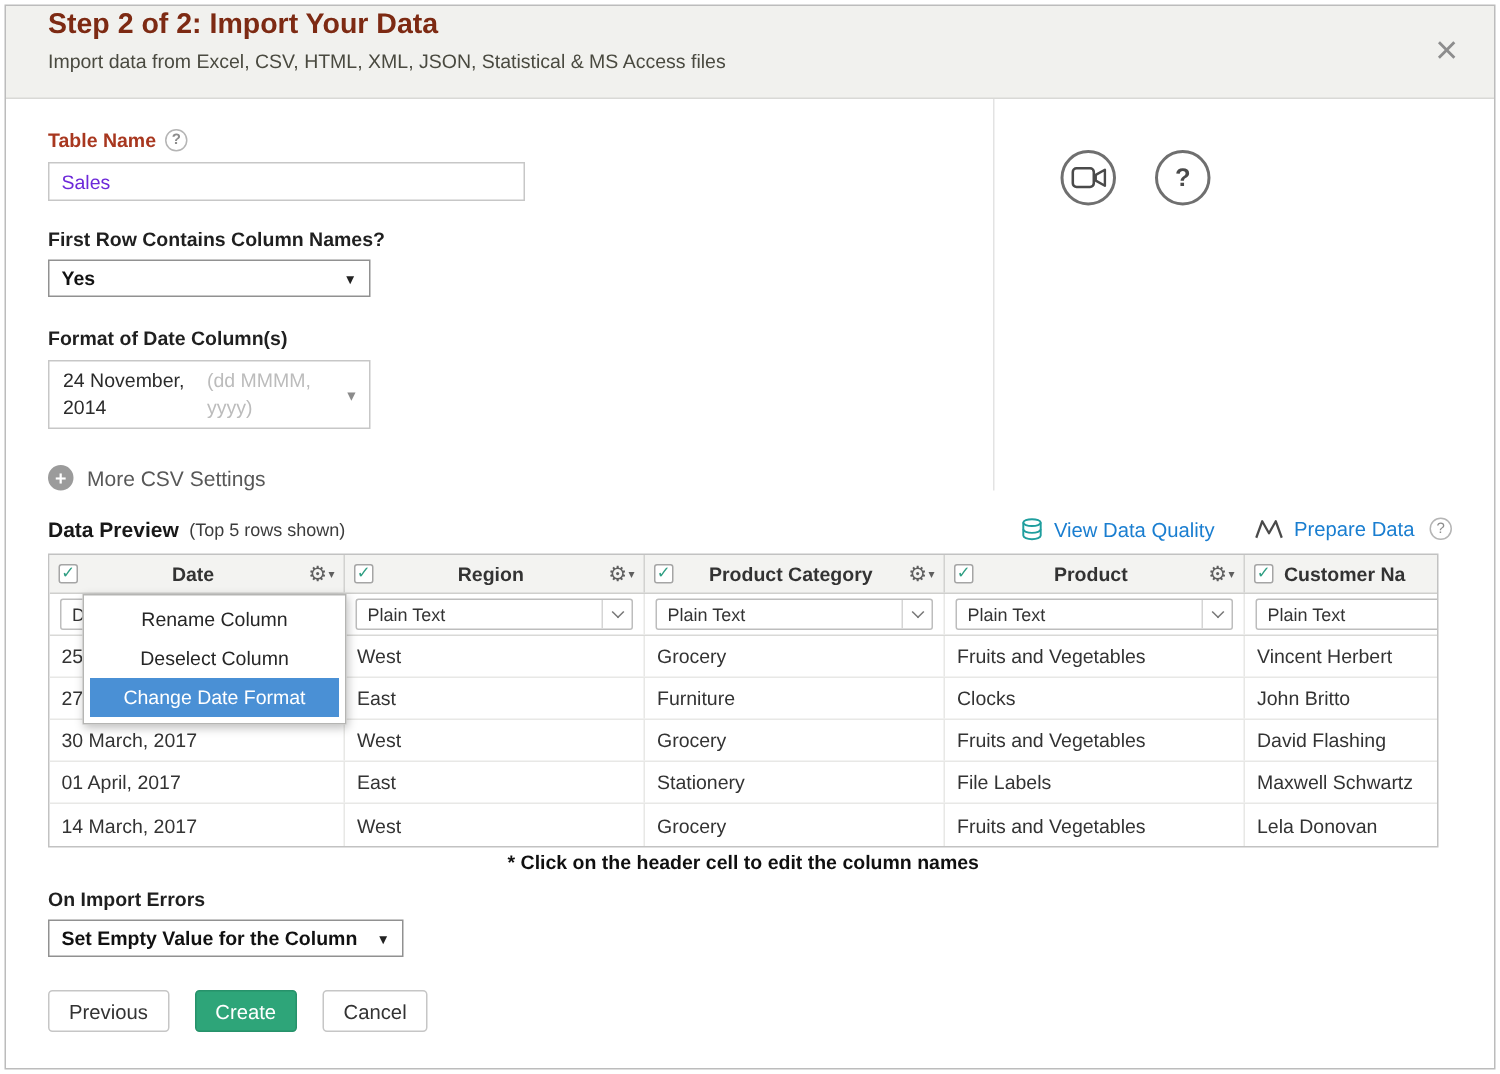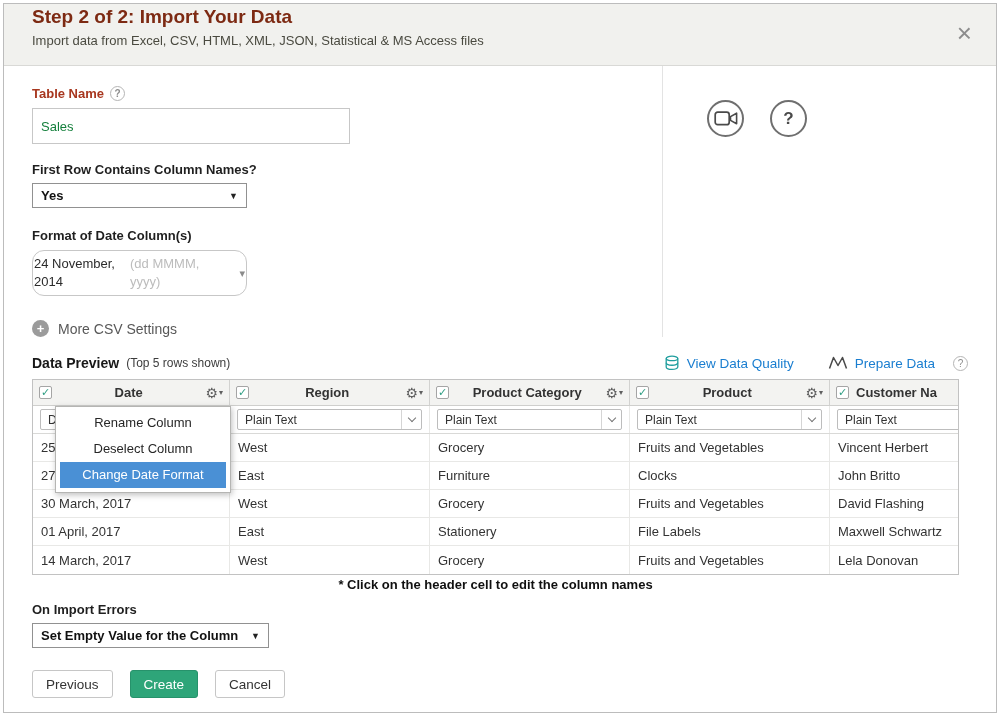--- a/index.html
+++ b/index.html
@@ -16,44 +16,44 @@
 
   .body { padding: 0 28px; }
 
   
   .form-flex { display: flex; }
   .form-left { width: 630px; flex: none; }
   .form-right { flex: 1; border-left: 1px solid #e3e3e3; min-height: 252px; padding: 34px 0 0 44px; display: flex; gap: 26px; align-items: flex-start; }
 
   .lbl-red { margin-top: 20px; color: #a8371f; font-weight: 700; font-size: 13px; display: flex; align-items: center; gap: 6px; }
   .help-sm { width: 15px; height: 15px; border: 1px solid #b5b5b5; border-radius: 50%; color: #8d8d8d; font-size: 10px; display: inline-flex; align-items: center; justify-content: center; background: #fff; }
-  .name-input { margin-top: 7px; width: 318px; height: 36px; border: 1px solid #c7c7c7; font-size: 13px; color: #15803d; padding: 0 8px; font-family: inherit; display: block; background: #fff; }
+  .name-input { margin-top: 7px; width: 318px; height: 26px; border: 1px solid #c7c7c7; font-size: 13px; color: #6d28d9; padding: 0 8px; font-family: inherit; display: block; background: #fff; }
 
   .lbl { margin-top: 18px; font-size: 13px; font-weight: 600; color: #1f1f1f; }
   .sel { margin-top: 6px; width: 215px; height: 25px; border: 1px solid #919191; border-radius: 0; background: #fff; display: flex; align-items: center; justify-content: space-between; padding: 0 8px; font-size: 13px; font-weight: 600; color: #111; cursor: pointer; }
   .sel-caret { font-size: 9px; color: #222; }
 
   .lbl-fmt { margin-top: 20px; }
-  .date-box { margin-top: 7px; width: 215px; height: 46px; border: 1px solid #c7c7c7; border-radius: 12px; background: #fff; display: flex; align-items: center; padding: 0 1px; cursor: pointer; }
+  .date-box { margin-top: 7px; width: 215px; height: 46px; border: 1px solid #c7c7c7; border-radius: 0; background: #fff; display: flex; align-items: center; padding: 0 9px; cursor: pointer; }
   .date-val { width: 96px; font-size: 13px; color: #2b2b2b; line-height: 1.35; }
   .date-hint { width: 80px; font-size: 13px; color: #bcbcbc; line-height: 1.35; }
   .date-caret { margin-left: auto; color: #8b8b8b; font-size: 11px; }
 
   .more-csv { margin-top: 24px; display: flex; align-items: center; gap: 9px; cursor: pointer; }
   .plus-ic { width: 17px; height: 17px; border-radius: 50%; background: #9b9b9b; color: #fff; font-size: 13px; font-weight: 700; display: flex; align-items: center; justify-content: center; line-height: 1; }
   .more-csv-lbl { font-size: 14px; color: #585858; }
 
   .circle-btn { width: 37px; height: 37px; border: 2px solid #6f6f6f; border-radius: 50%; display: flex; align-items: center; justify-content: center; background: #fff; cursor: pointer; }
   .q-big { font-size: 17px; color: #4a4a4a; font-weight: 600; }
 
   
   .pv-row { margin-top: 18px; display: flex; align-items: center; }
   .pv-title { font-size: 14px; font-weight: 600; color: #181818; }
   .pv-sub { font-size: 12px; color: #3c3c3c; margin-left: 7px; }
-  .pv-right { margin-left: auto; display: flex; align-items: center; gap: 8px; }
+  .pv-right { margin-left: auto; display: flex; align-items: flex-start; }
   .pv-link { display: flex; align-items: center; gap: 7px; color: #1a7ed0; font-size: 13.5px; cursor: pointer; }
   .pv-link + .pv-link { margin-left: 26px; }
   .pv-help { margin-left: 10px; }
 
   
   .tbl-wrap { margin-top: 8px; width: 927px; border: 1px solid #c2c2c2; overflow: hidden; position: relative; background: #fff; }
   .tbl { width: 990px; }
   .tr { display: flex; }
   .th-row { background: #f3f3f1; border-bottom: 1px solid #cfcfcd; height: 26px; }
   .th { display: flex; align-items: center; padding: 0 6px; border-right: 1px solid #d2d2d0; }

